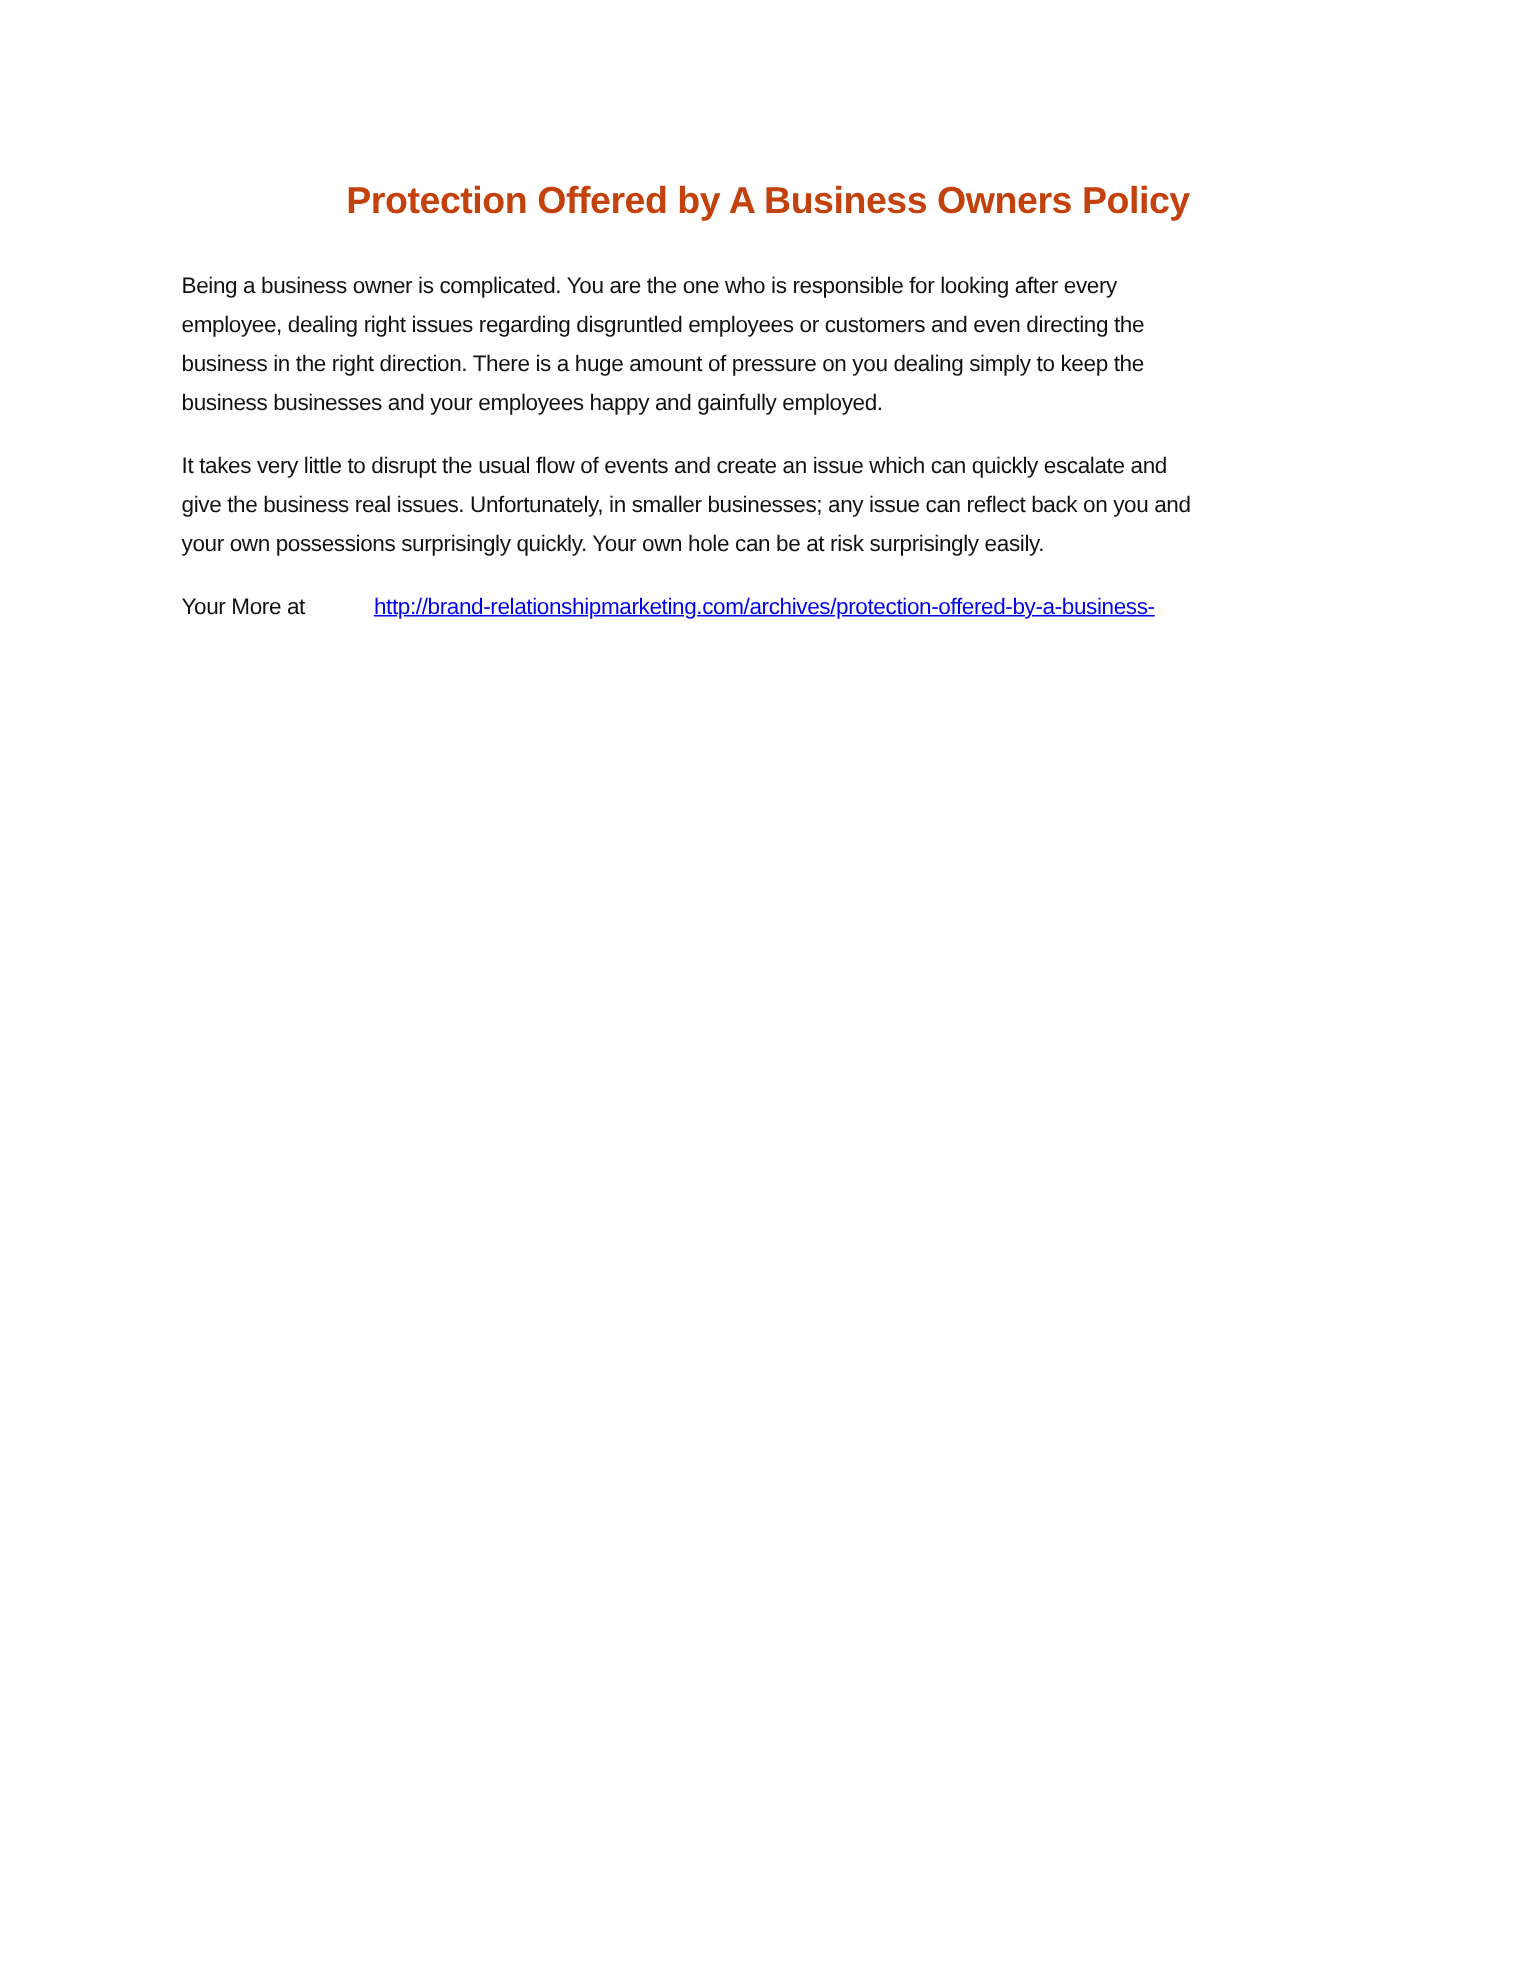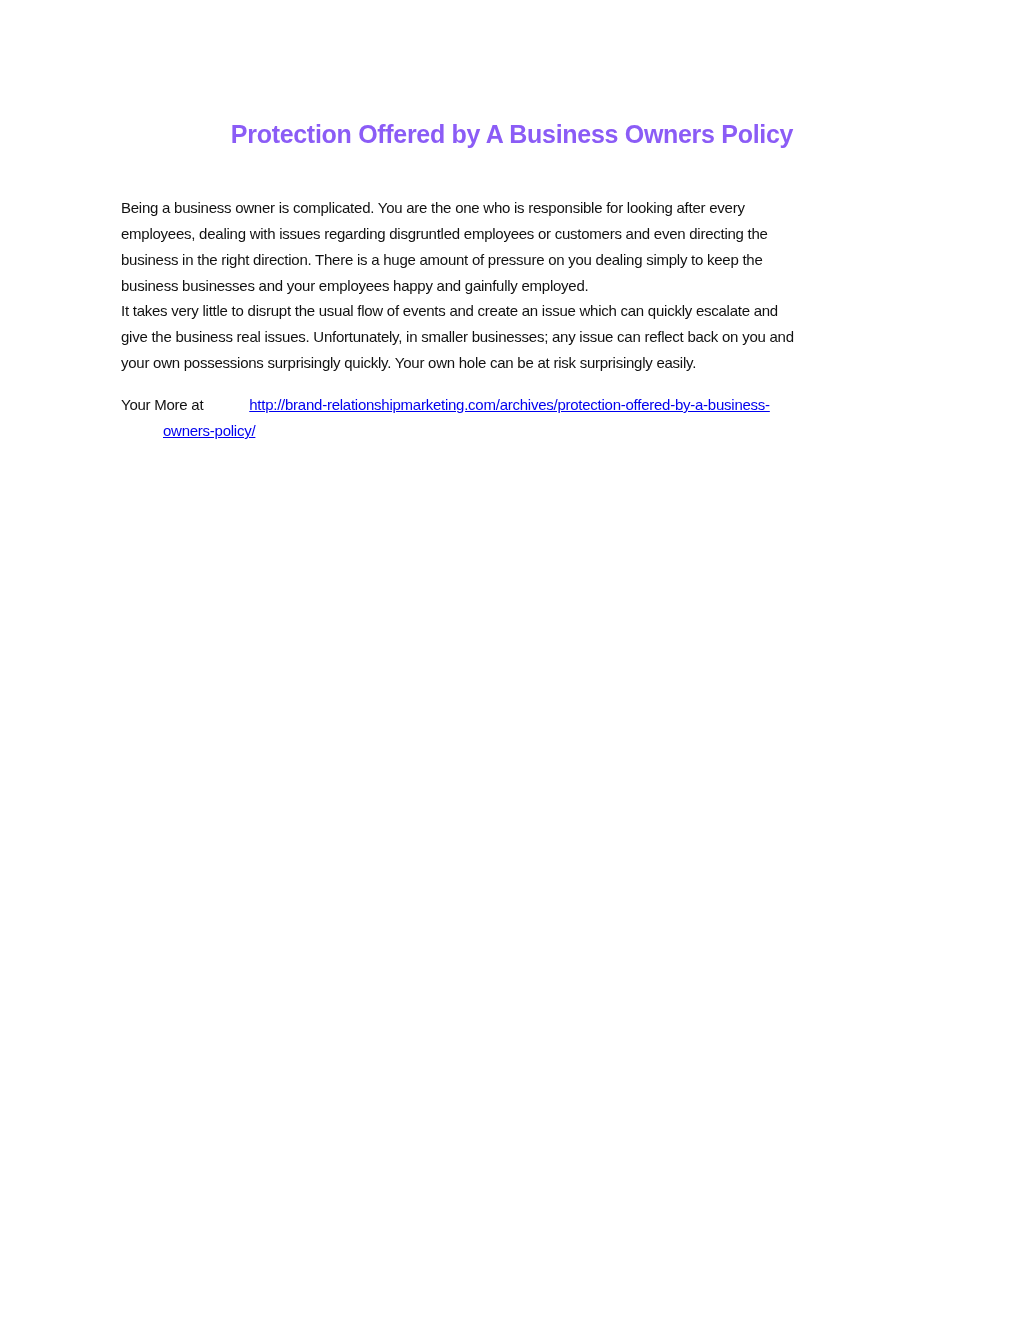--- a/index.html
+++ b/index.html
@@ -1,49 +1,48 @@
 <!DOCTYPE html>
 <html><head>
 <meta charset="utf-8">
 <style>
   html, body { margin: 0; padding: 0; background: #ffffff; }
   body { width: 1024px; height: 1325px; position: relative; overflow: hidden; }
   .page { position: absolute; left: 0; top: 0; width: 1024px; height: 1325px; background: #ffffff; }
   .title {
     position: absolute; left: 0; top: 120px; width: 1024px; text-align: center;
     font-family: "Liberation Sans", sans-serif; font-weight: bold; font-size: 25px;
-    color: #8b5cf6; letter-spacing: -0.3px; margin: 0;
+    color: #c2410c; letter-spacing: -0.3px; margin: 0;
   }
   .para {
     position: absolute; left: 121px; width: 800px;
     font-family: "Liberation Sans", sans-serif; font-size: 15px; line-height: 26px;
     color: #111111; margin: 0; letter-spacing: -0.25px;
   }
   .line { display: block; white-space: nowrap; }
-  .p1 { top: 178px; margin-top: 17px; }
+  .p1 { top: 178px; }
   .p2 { top: 298px; }
   .p3 { top: 392px; }
   a.link { color: #1a0dab; color: #0000ee; text-decoration: underline; padding-left: 42px; }
 </style>
 </head>
 <body>
 
 <div class="page">
   <h1 class="title">Protection Offered by A Business Owners Policy</h1>
 
   <p class="para p1">
     <span class="line">Being a business owner is complicated. You are the one who is responsible for looking after every</span>
-    <span class="line">employees, dealing with issues regarding disgruntled employees or customers and even directing the</span>
+    <span class="line">employee, dealing right issues regarding disgruntled employees or customers and even directing the</span>
     <span class="line">business in the right direction. There is a huge amount of pressure on you dealing simply to keep the</span>
     <span class="line">business businesses and your employees happy and gainfully employed.</span>
   </p>
 
   <p class="para p2">
     <span class="line">It takes very little to disrupt the usual flow of events and create an issue which can quickly escalate and</span>
     <span class="line">give the business real issues. Unfortunately, in smaller businesses; any issue can reflect back on you and</span>
     <span class="line">your own possessions surprisingly quickly. Your own hole can be at risk surprisingly easily.</span>
   </p>
 
   <p class="para p3">
     <span class="line"><span>Your More at </span><a class="link" href="#">http://brand-relationshipmarketing.com/archives/protection-offered-by-a-business-</a></span>
-    <span class="line"><a class="link" href="#">owners-policy/</a></span>
   </p>
 </div>
 
 </body></html>

